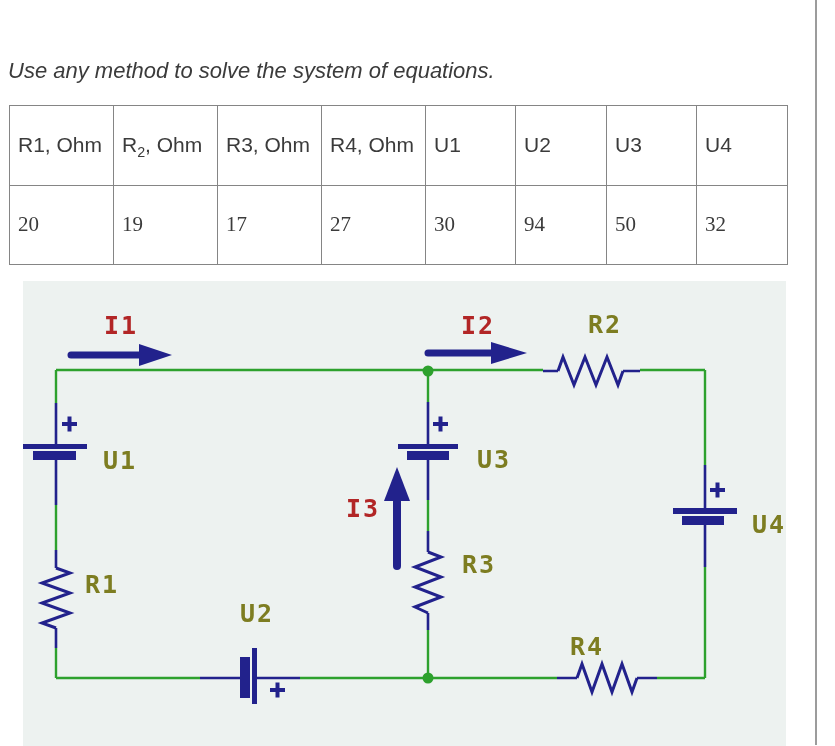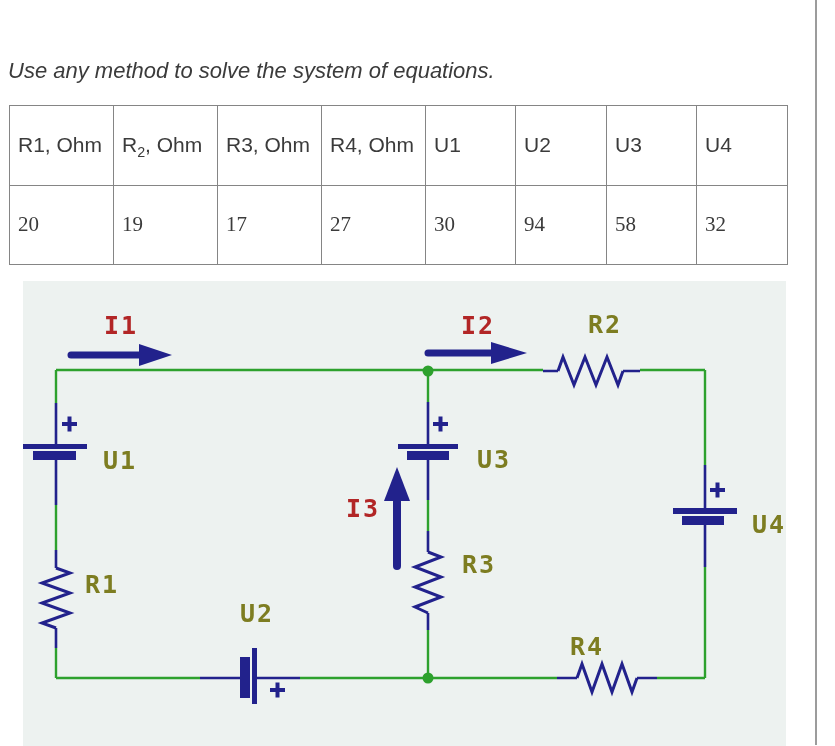--- a/index.html
+++ b/index.html
@@ -82,21 +82,21 @@
       <th><span>U3</span><sub></sub><span></span></th>
       <th><span>U4</span><sub></sub><span></span></th>
     </tr>
     <tr class="data">
       <td>20</td>
       <td>19</td>
       <td>17</td>
       <td>27</td>
       <td>30</td>
       <td>94</td>
-      <td>58</td>
+      <td>50</td>
       <td>32</td>
     </tr>
   </tbody>
     </table>
 
   <div class="panel">
     <svg width="763" height="424" viewBox="23 281 763 424" xmlns="http://www.w3.org/2000/svg">
 
       <path d="M56,370 H543 M640,370 H705
                M56,370 V403 M56,505 V550 M56,648 V678

